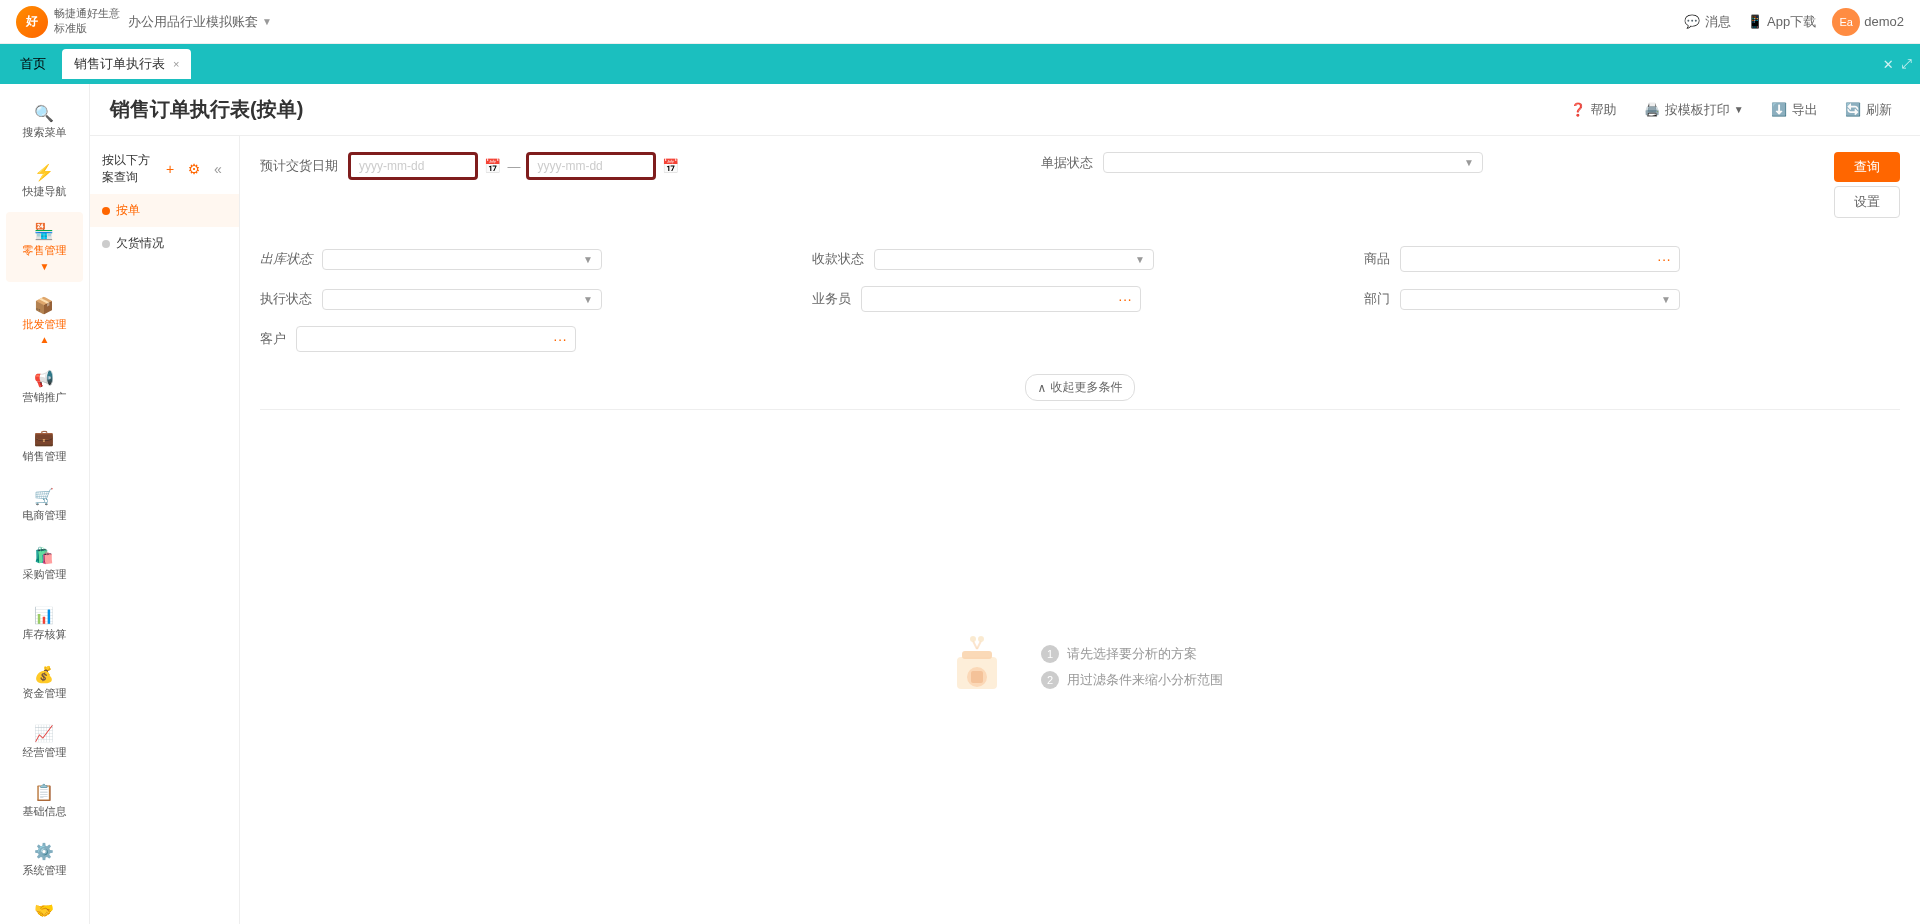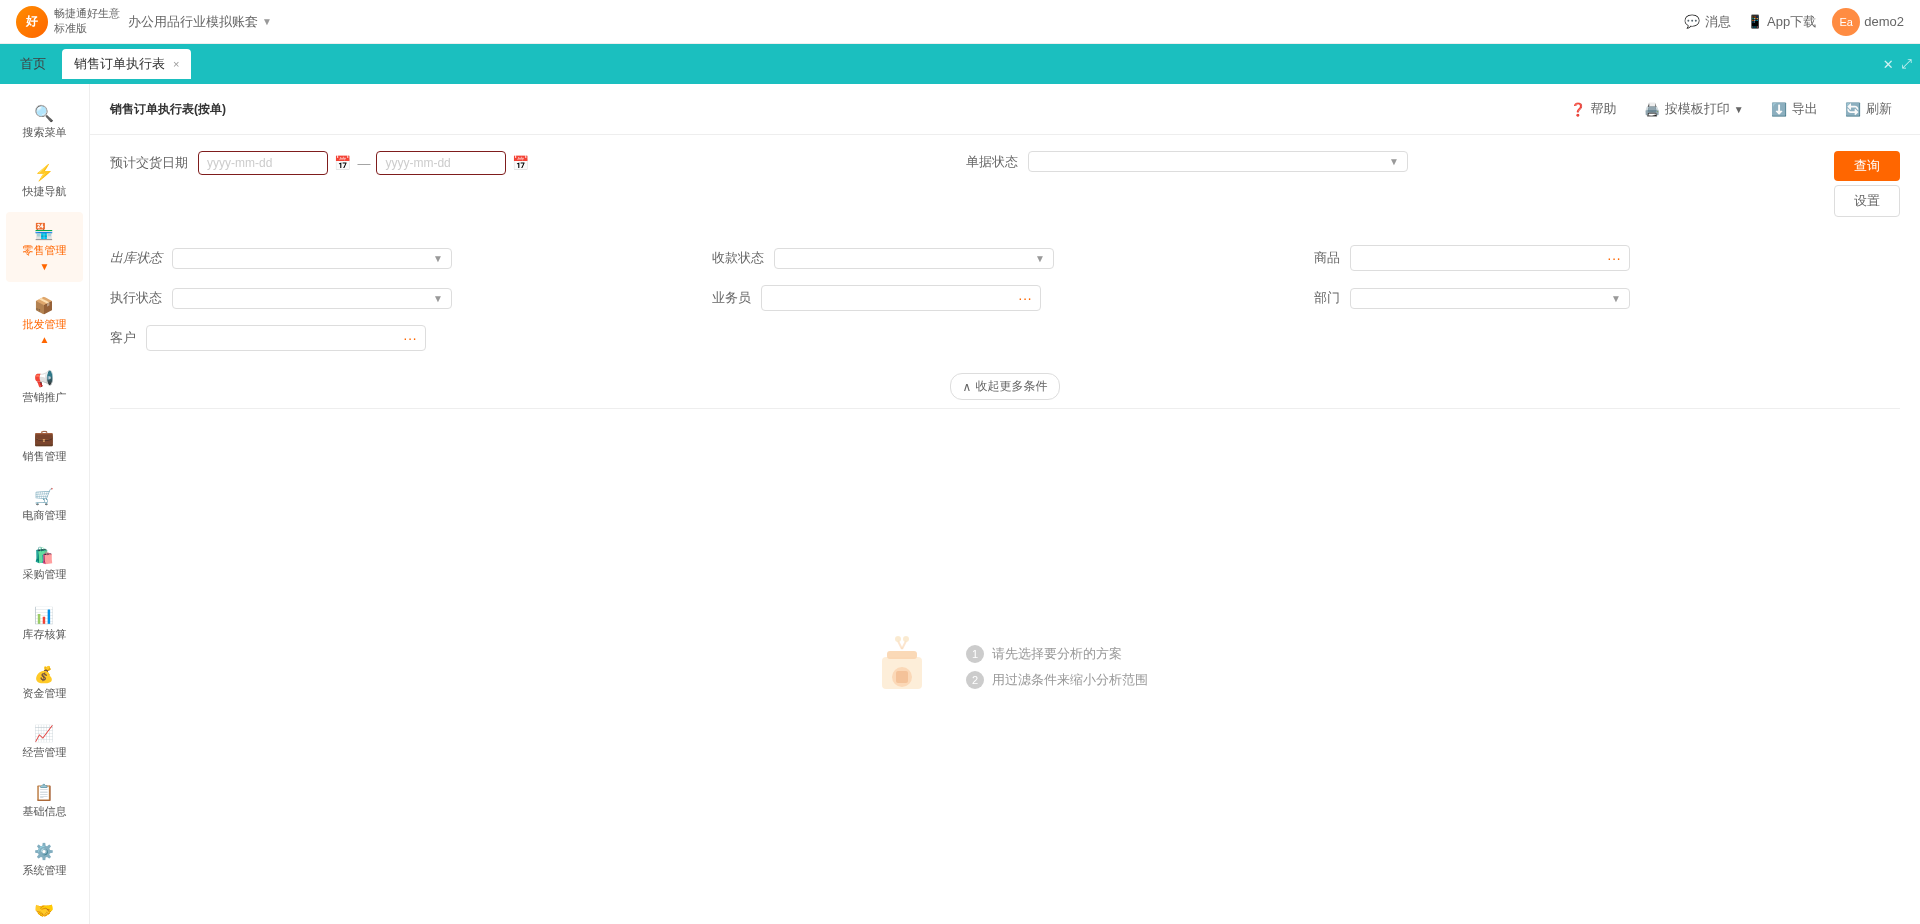--- a/index.html
+++ b/index.html
@@ -40,21 +40,21 @@
       height: 30px;
       padding: 0 12px;
       display: flex;
       align-items: center;
       gap: 6px;
       border-radius: 4px 4px 0 0;
       cursor: pointer;
       color: rgba(255,255,255,0.85);
       font-size: 13px;
     }
-    .tab-item.home { background: transparent; color: #404040; }
+    .tab-item.home { background: transparent; color: #000000; }
     .tab-item.active { background: #fff; color: #333; }
     .tab-close { font-size: 11px; color: #999; cursor: pointer; margin-left: 2px; }
     .tab-bar-right { margin-left: auto; display: flex; align-items: center; gap: 8px; color: rgba(255,255,255,0.8); }
 
     
     .main-layout { display: flex; flex: 1; overflow: hidden; }
 
     
     .sidebar {
       width: 90px;
@@ -95,21 +95,21 @@
     
     .page-header {
       background: #fff;
       padding: 12px 20px;
       display: flex;
       align-items: center;
       justify-content: space-between;
       border-bottom: 1px solid #eee;
       flex-shrink: 0;
     }
-    .page-title { font-size: 12px; font-weight: bold; color: #333; }
+    .page-title { font-size: 20px; font-weight: bold; color: #333; }
     .page-actions { display: flex; align-items: center; gap: 12px; }
     .page-action-btn {
       display: flex;
       align-items: center;
       gap: 4px;
       color: #666;
       cursor: pointer;
       font-size: 13px;
       padding: 4px 8px;
       border-radius: 4px;
@@ -121,21 +121,21 @@
       padding: 2px 8px;
       border-radius: 12px;
       font-size: 12px;
       cursor: pointer;
       color: #666;
       border: 1px solid transparent;
     }
     .date-pill.active { background: #ff6600; color: white; border-color: #ff6600; }
     .date-range { font-size: 12px; color: #999; margin-left: 4px; }
     .date-input {
-      border: 1px solid #7f1d1d;
+      border: 3px solid #7f1d1d;
       border-radius: 4px;
       padding: 4px 8px;
       font-size: 12px;
       color: #ccc;
       width: 130px;
       outline: none;
     }
     .date-input::placeholder { color: #ccc; }
     .date-separator { color: #999; }
     .date-icon { color: #ff8c42; font-size: 14px; cursor: pointer; }
@@ -424,20 +424,38 @@
         </div>
         <div class="page-action-btn">
           <span>🔄</span>
           <span>刷新</span>
         </div>
       </div>
     </div>
 
     <div class="content-inner">
 
+      <div class="left-panel">
+        <div class="left-panel-header">
+          <span style="font-size:12px;color:#333;">按以下方案查询</span>
+          <div class="left-panel-actions">
+            <span class="left-panel-icon" style="color:#ff6600;">+</span>
+            <span class="left-panel-icon" style="color:#ff6600;">⚙</span>
+            <span class="left-panel-icon" style="color:#999;">«</span>
+          </div>
+        </div>
+        <div class="left-panel-item active">
+          <span class="left-panel-dot"></span>
+          <span>按单</span>
+        </div>
+        <div class="left-panel-item">
+          <span class="left-panel-dot-gray"></span>
+          <span>欠货情况</span>
+        </div>
+      </div>
 
       <div class="filter-data-area">
 
         <div class="filter-card">
 
           <div style="display:flex;align-items:flex-start;gap:16px;margin-bottom:14px;padding-bottom:14px;border-bottom:none;">
 
 
             <div style="display:flex;align-items:center;gap:6px;flex:1;">
               <span class="filter-col-label">预计交货日期</span>

